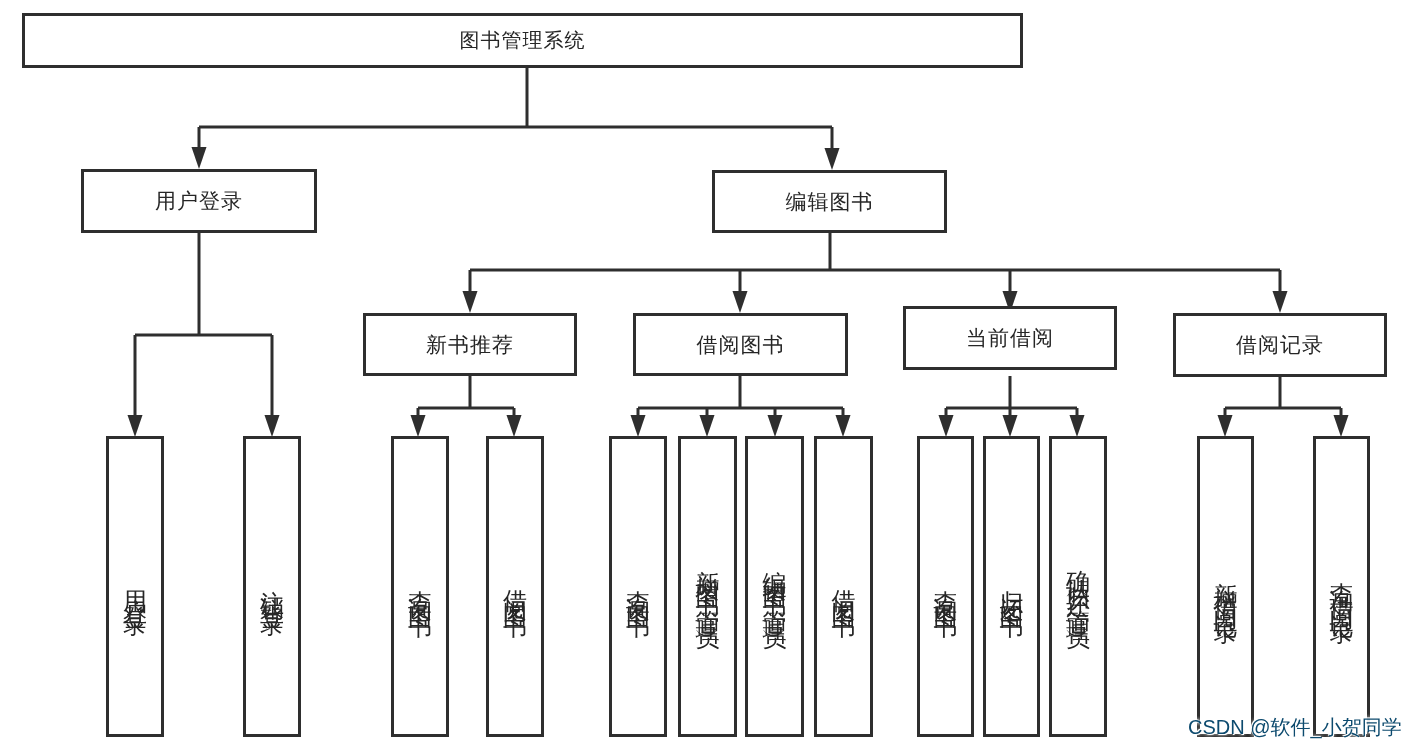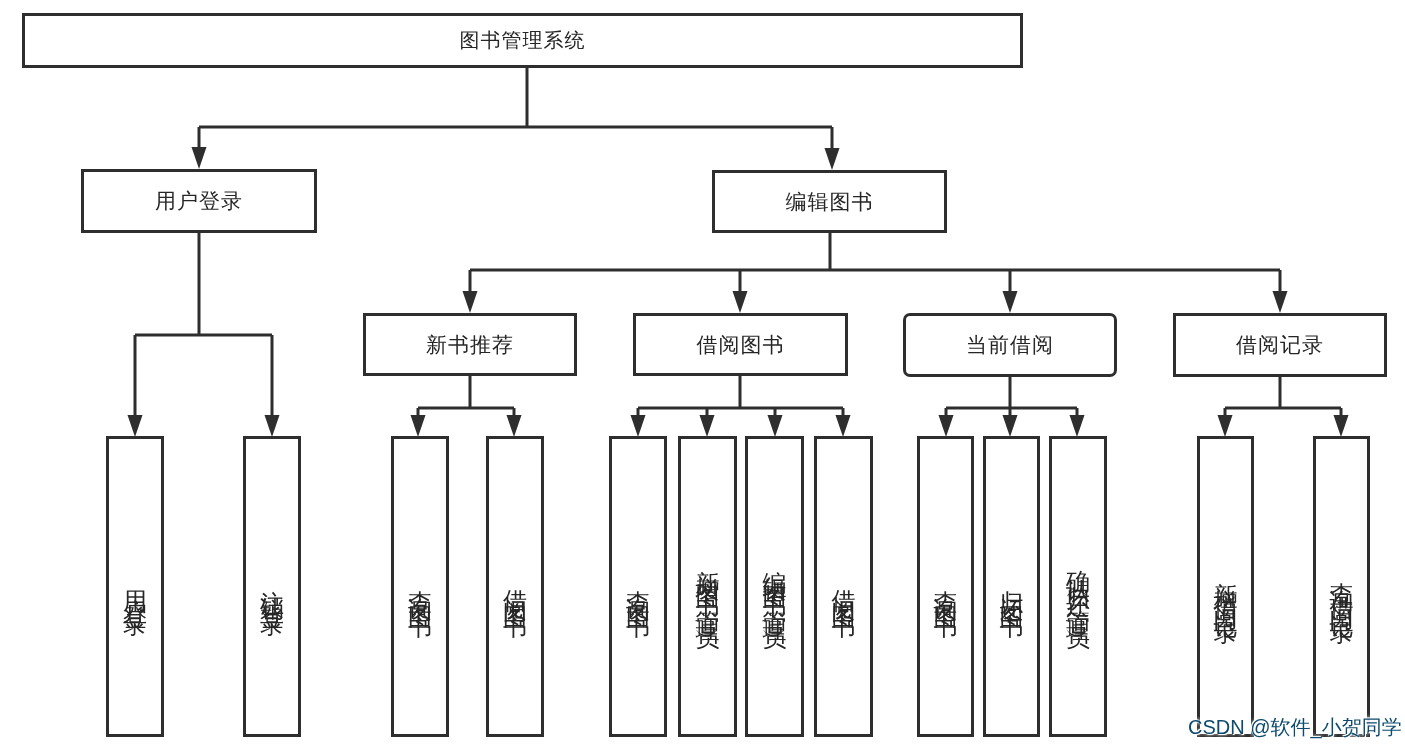--- a/index.html
+++ b/index.html
@@ -49,21 +49,21 @@
     line-height: 1;
   }
   
   #n-root   { left: 22px;   top: 13px;  width: 1001px; height: 55px; font-size: 20px; }
   
   #n-l2-0   { left: 81px;   top: 169px; width: 236px;  height: 64px; }
   #n-l2-1   { left: 712px;  top: 170px; width: 235px;  height: 63px; }
   
   #n-l3-0   { left: 363px;  top: 313px; width: 214px;  height: 63px; }
   #n-l3-1   { left: 633px;  top: 313px; width: 215px;  height: 63px; }
-  #n-l3-2   { left: 903px;  top: 313px; width: 214px;  height: 64px; border-radius: 7px; }
+  #n-l3-2   { left: 903px;  top: 306px; width: 214px;  height: 64px; }
   #n-l3-3   { left: 1173px; top: 313px; width: 214px;  height: 64px; }
   
   #n-g1-0   { left: 106px;  width: 58px; }
   #n-g1-1   { left: 243px;  width: 58px; }
   #n-g2-0   { left: 391px;  width: 58px; }
   #n-g2-1   { left: 486px;  width: 58px; }
   #n-g3-0   { left: 609px;  width: 58px; }
   #n-g3-1   { left: 678px;  width: 59px; }
   #n-g3-2   { left: 745px;  width: 59px; }
   #n-g3-3   { left: 814px;  width: 59px; }

